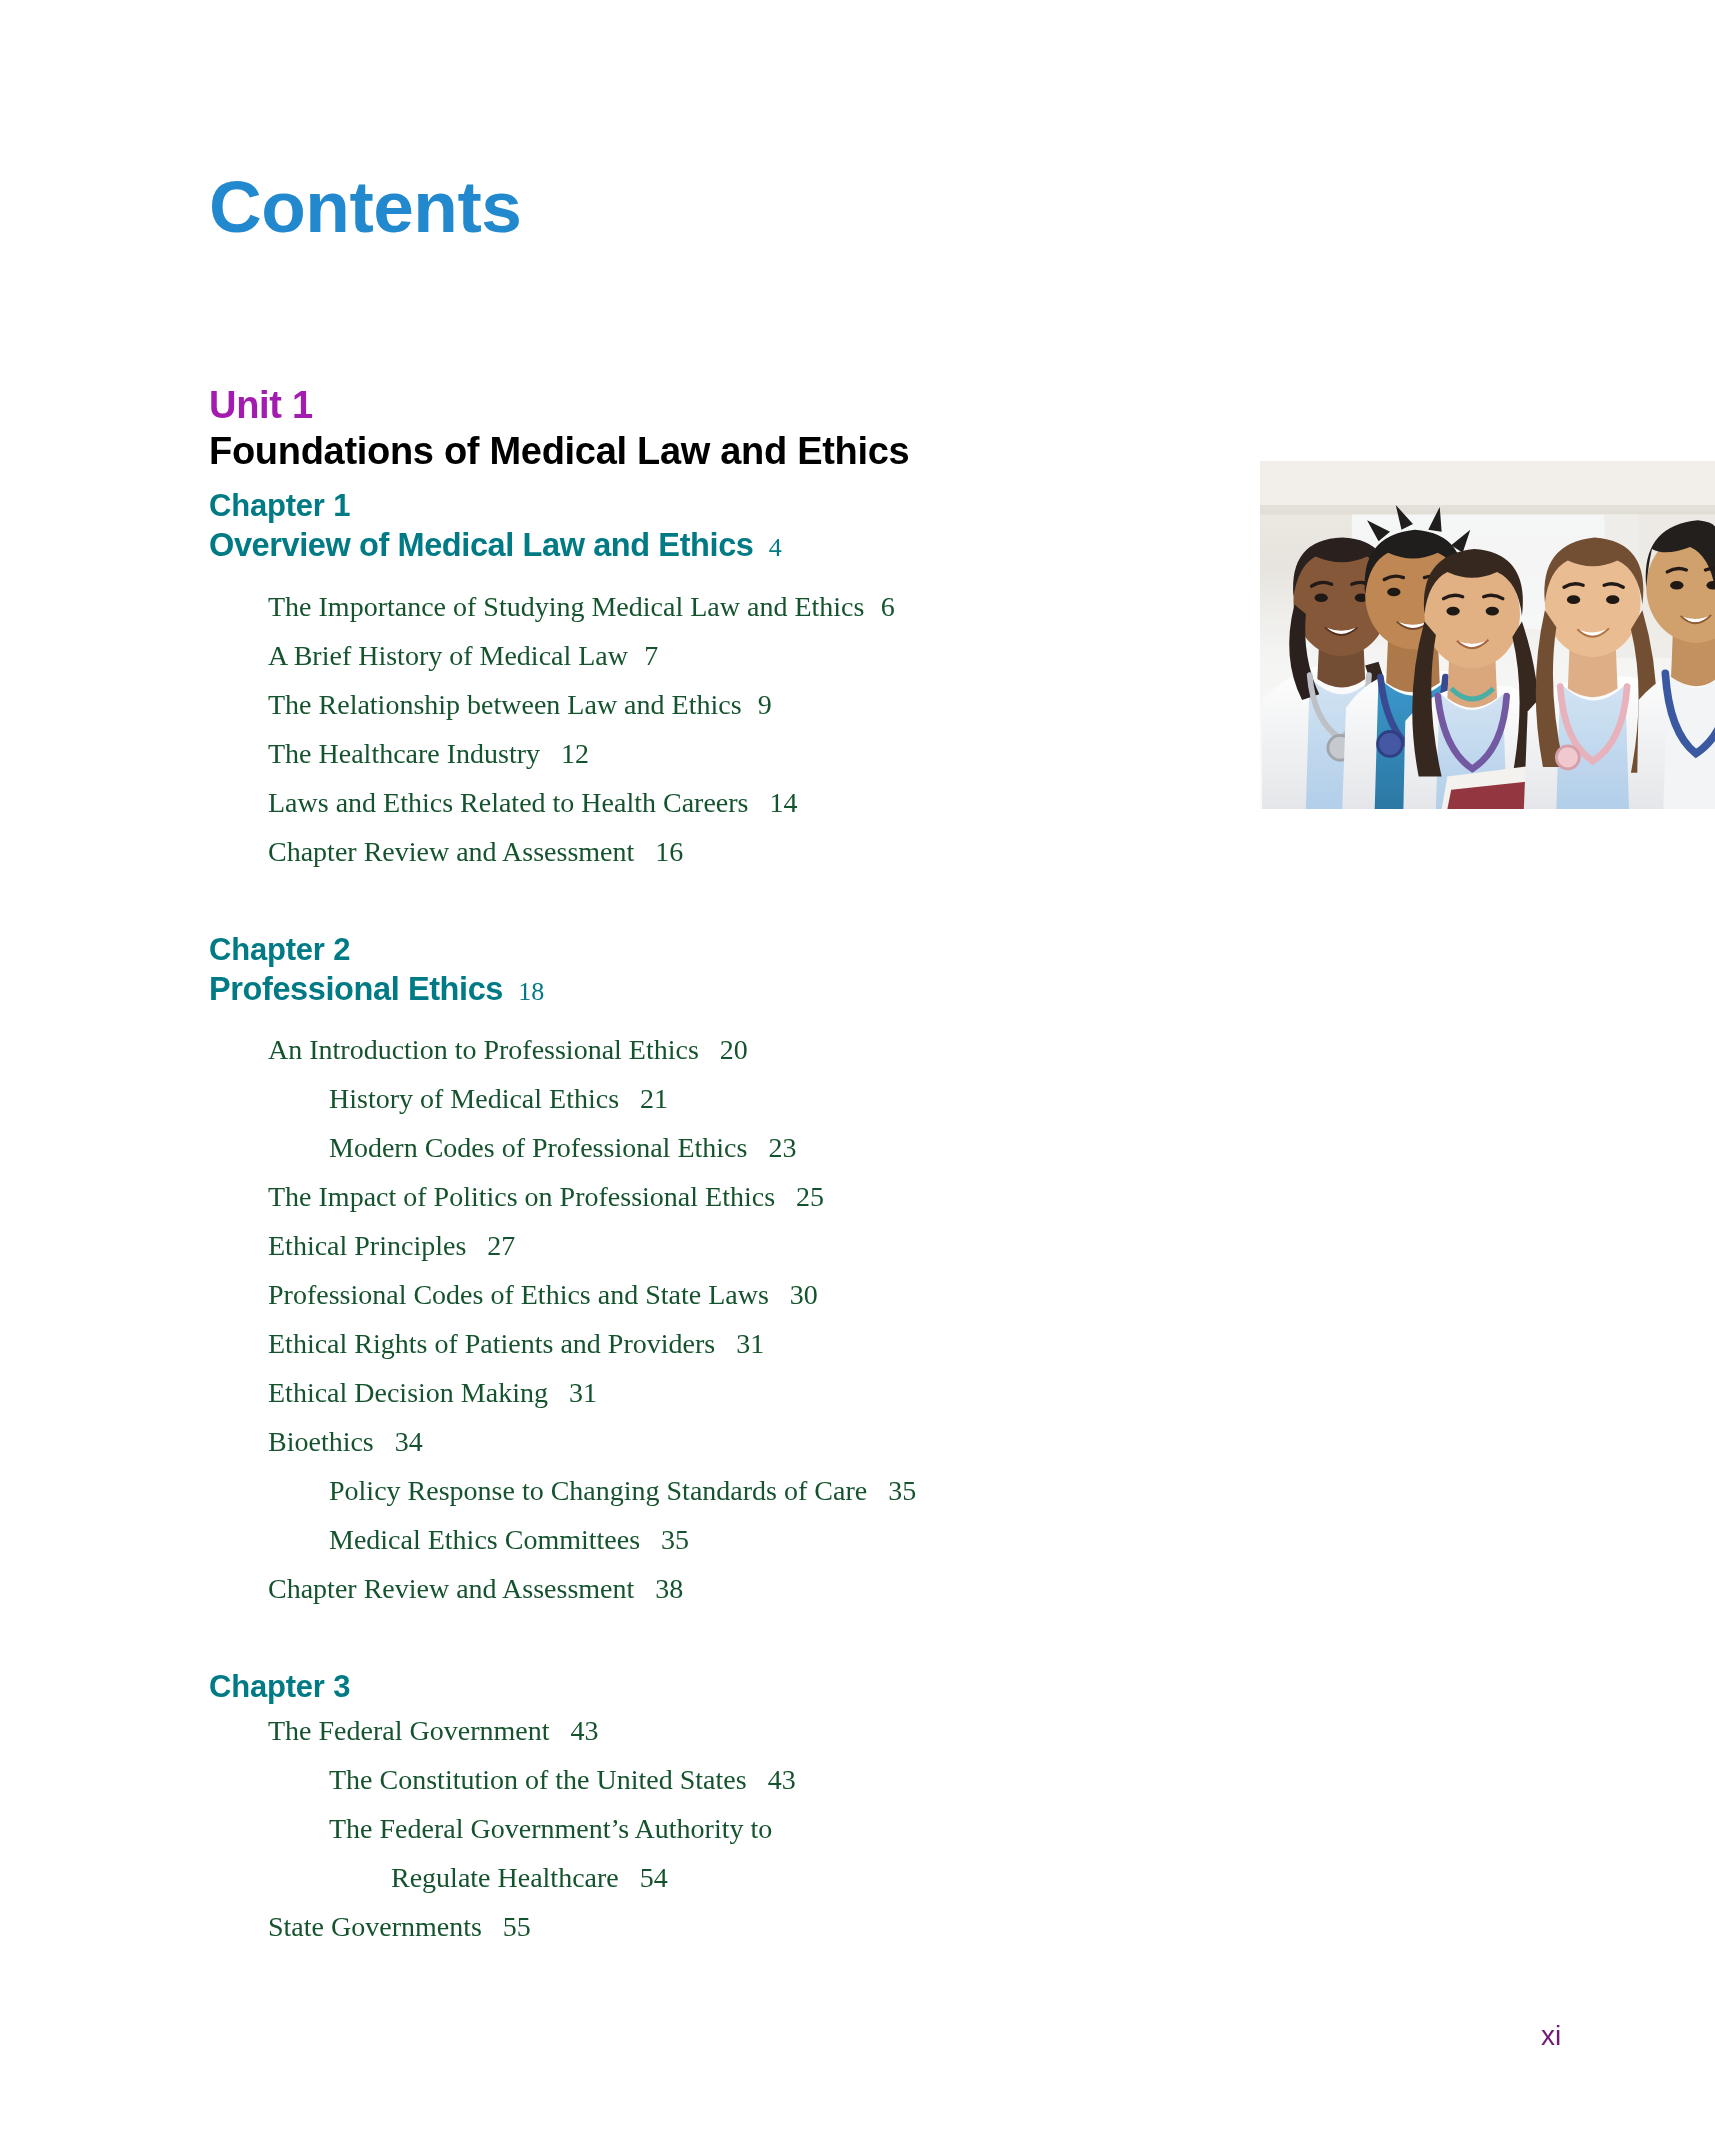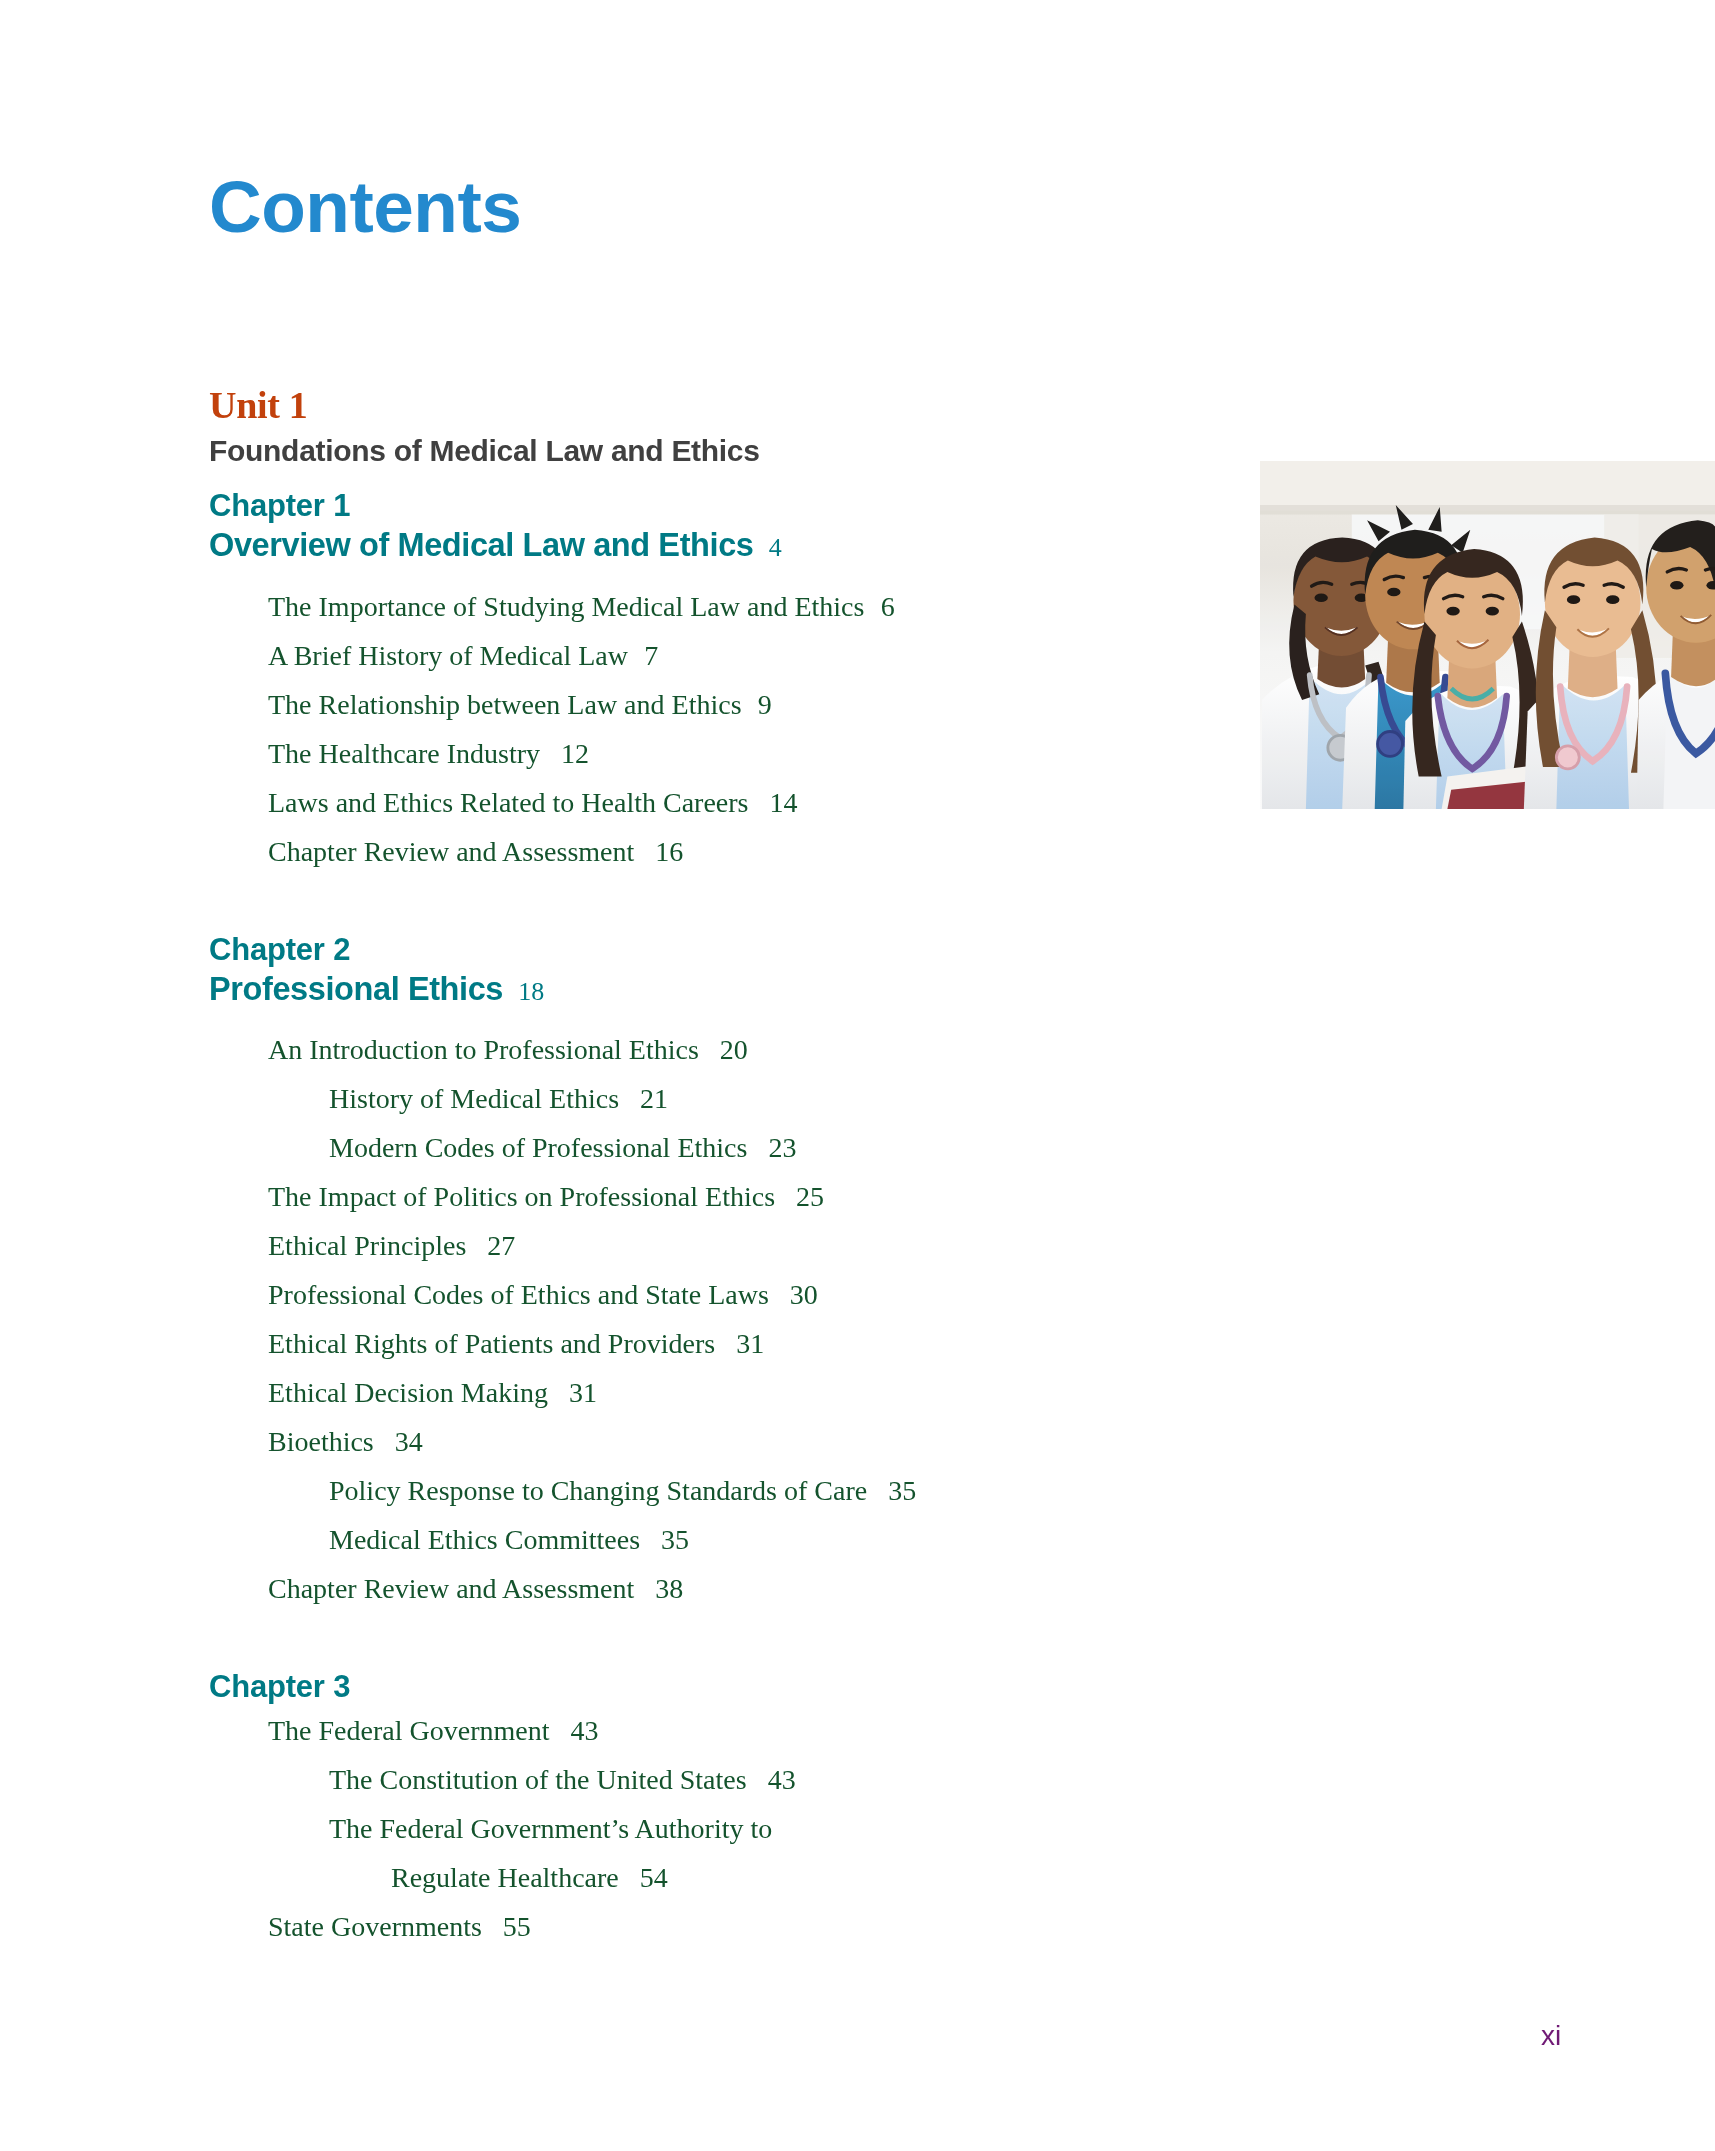--- a/index.html
+++ b/index.html
@@ -32,33 +32,33 @@
   
   .content-col {
     position: absolute;
     left: 209px;
     top: 382px;
     width: 1013px;
   }
 
   
   .unit-number {
-    font-family: Liberation Serif, serif;
+    font-family: Liberation Sans, sans-serif;
     font-weight: bold;
     font-size: 38px;
     line-height: 46px;
-    color: #c2410c;
+    color: #a21caf;
     letter-spacing: -0.3px;
   }
   .unit-title {
     font-family: "Liberation Sans", sans-serif;
     font-weight: bold;
-    font-size: 30px;
+    font-size: 38px;
     line-height: 46px;
-    color: #404040;
+    color: #000000;
     letter-spacing: -0.3px;
     margin-bottom: 13.4px;
   }
 
   
   .chapter {
     margin-bottom: 0;
   }
   .chapter-number {
     font-family: "Liberation Sans", sans-serif;

